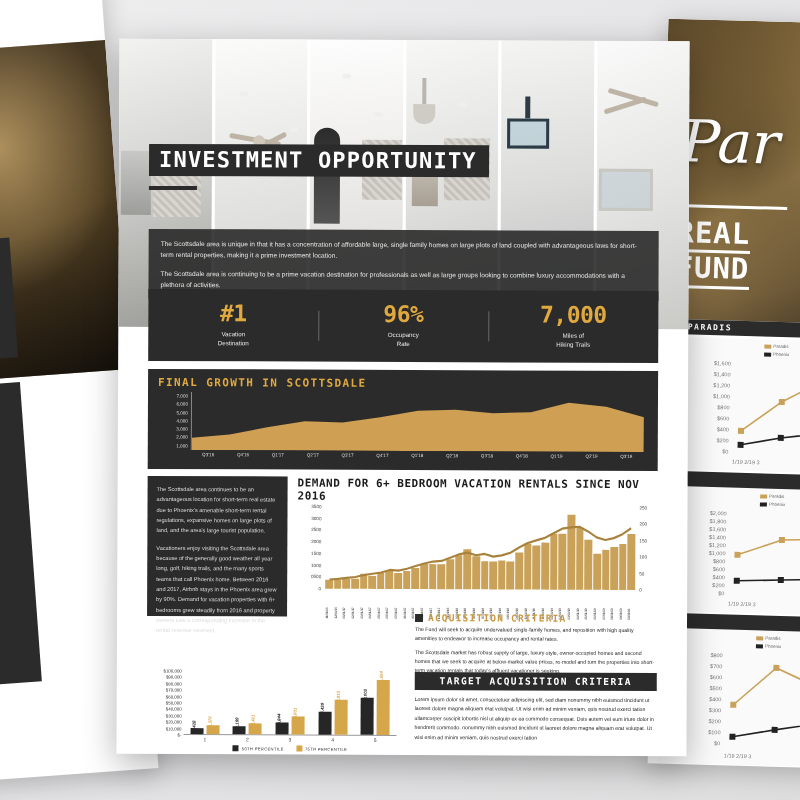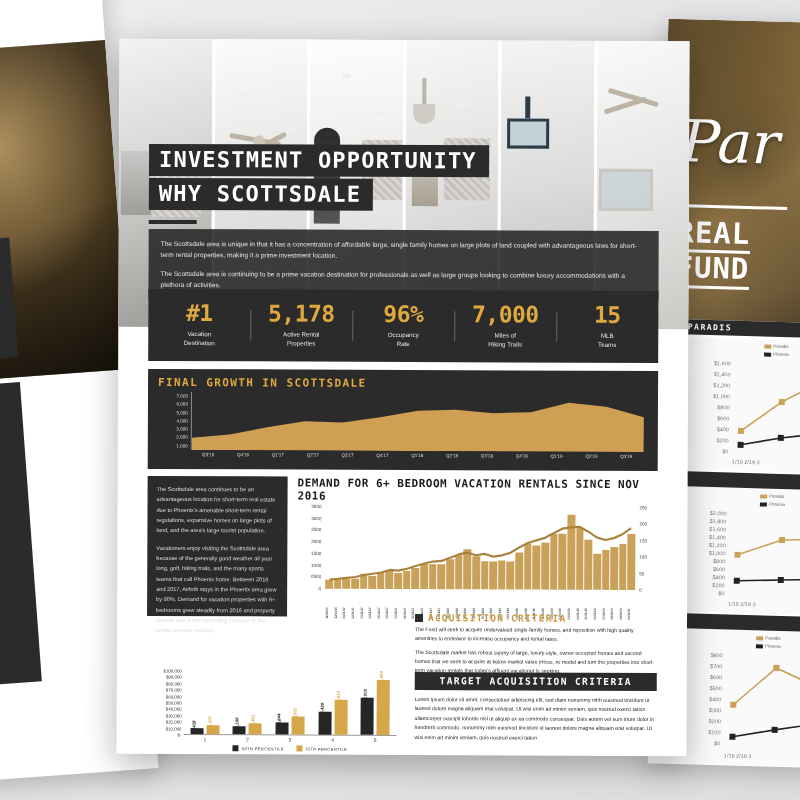--- a/index.html
+++ b/index.html
@@ -323,49 +323,40 @@
       </div>
       <div class="hs f">
         <div class="fan" style="left:10px;top:54px;transform:rotate(16deg);"></div>
         <div class="fan" style="left:6px;top:62px;transform:rotate(-18deg);width:44px;"></div>
         <div style="position:absolute;left:2px;top:128px;width:54px;height:42px;border:3px solid #c9c7c2;background:rgba(180,195,205,.5);"></div>
       </div>
     </div>
 
     <div class="titleblock">
       <div class="t-line">INVESTMENT OPPORTUNITY</div><br>
-      <div class="t-line">WHY SCOTTSDALE</div>
       <div class="t-underline"></div>
     </div>
 
     <div class="introbox">
       <p>The Scottsdale area is unique in that it has a concentration of affordable large, single family homes on large plots of land coupled with advantageous laws for short-term rental properties, making it a prime investment location.</p>
       <p>The Scottsdale area is continuing to be a prime vacation destination for professionals as well as large groups looking to combine luxury accommodations with a plethora of activities.</p>
     </div>
 
     <div class="statsbar" id="statsbar">
         <div class="stat">
           <div class="num">#1</div>
           <div class="lbl"><span>Vacation</span><br><span>Destination</span></div>
         </div>
         <div class="stat">
-          <div class="num">5,178</div>
-          <div class="lbl"><span>Active Rental</span><br><span>Properties</span></div>
-        </div>
-        <div class="stat">
           <div class="num">96%</div>
           <div class="lbl"><span>Occupancy</span><br><span>Rate</span></div>
         </div>
         <div class="stat">
           <div class="num">7,000</div>
           <div class="lbl"><span>Miles of</span><br><span>Hiking Trails</span></div>
-        </div>
-        <div class="stat">
-          <div class="num">15</div>
-          <div class="lbl"><span>MLB</span><br><span>Teams</span></div>
         </div>
       </div>
 
     <div class="growth">
       <h3>FINAL GROWTH IN SCOTTSDALE</h3>
       <div class="gwrap">
         <div class="gy" id="growth-yticks">
             <div style="top: 4px;">7,000</div>
             <div style="top: 12.2857px;">6,000</div>
             <div style="top: 20.5714px;">5,000</div>

